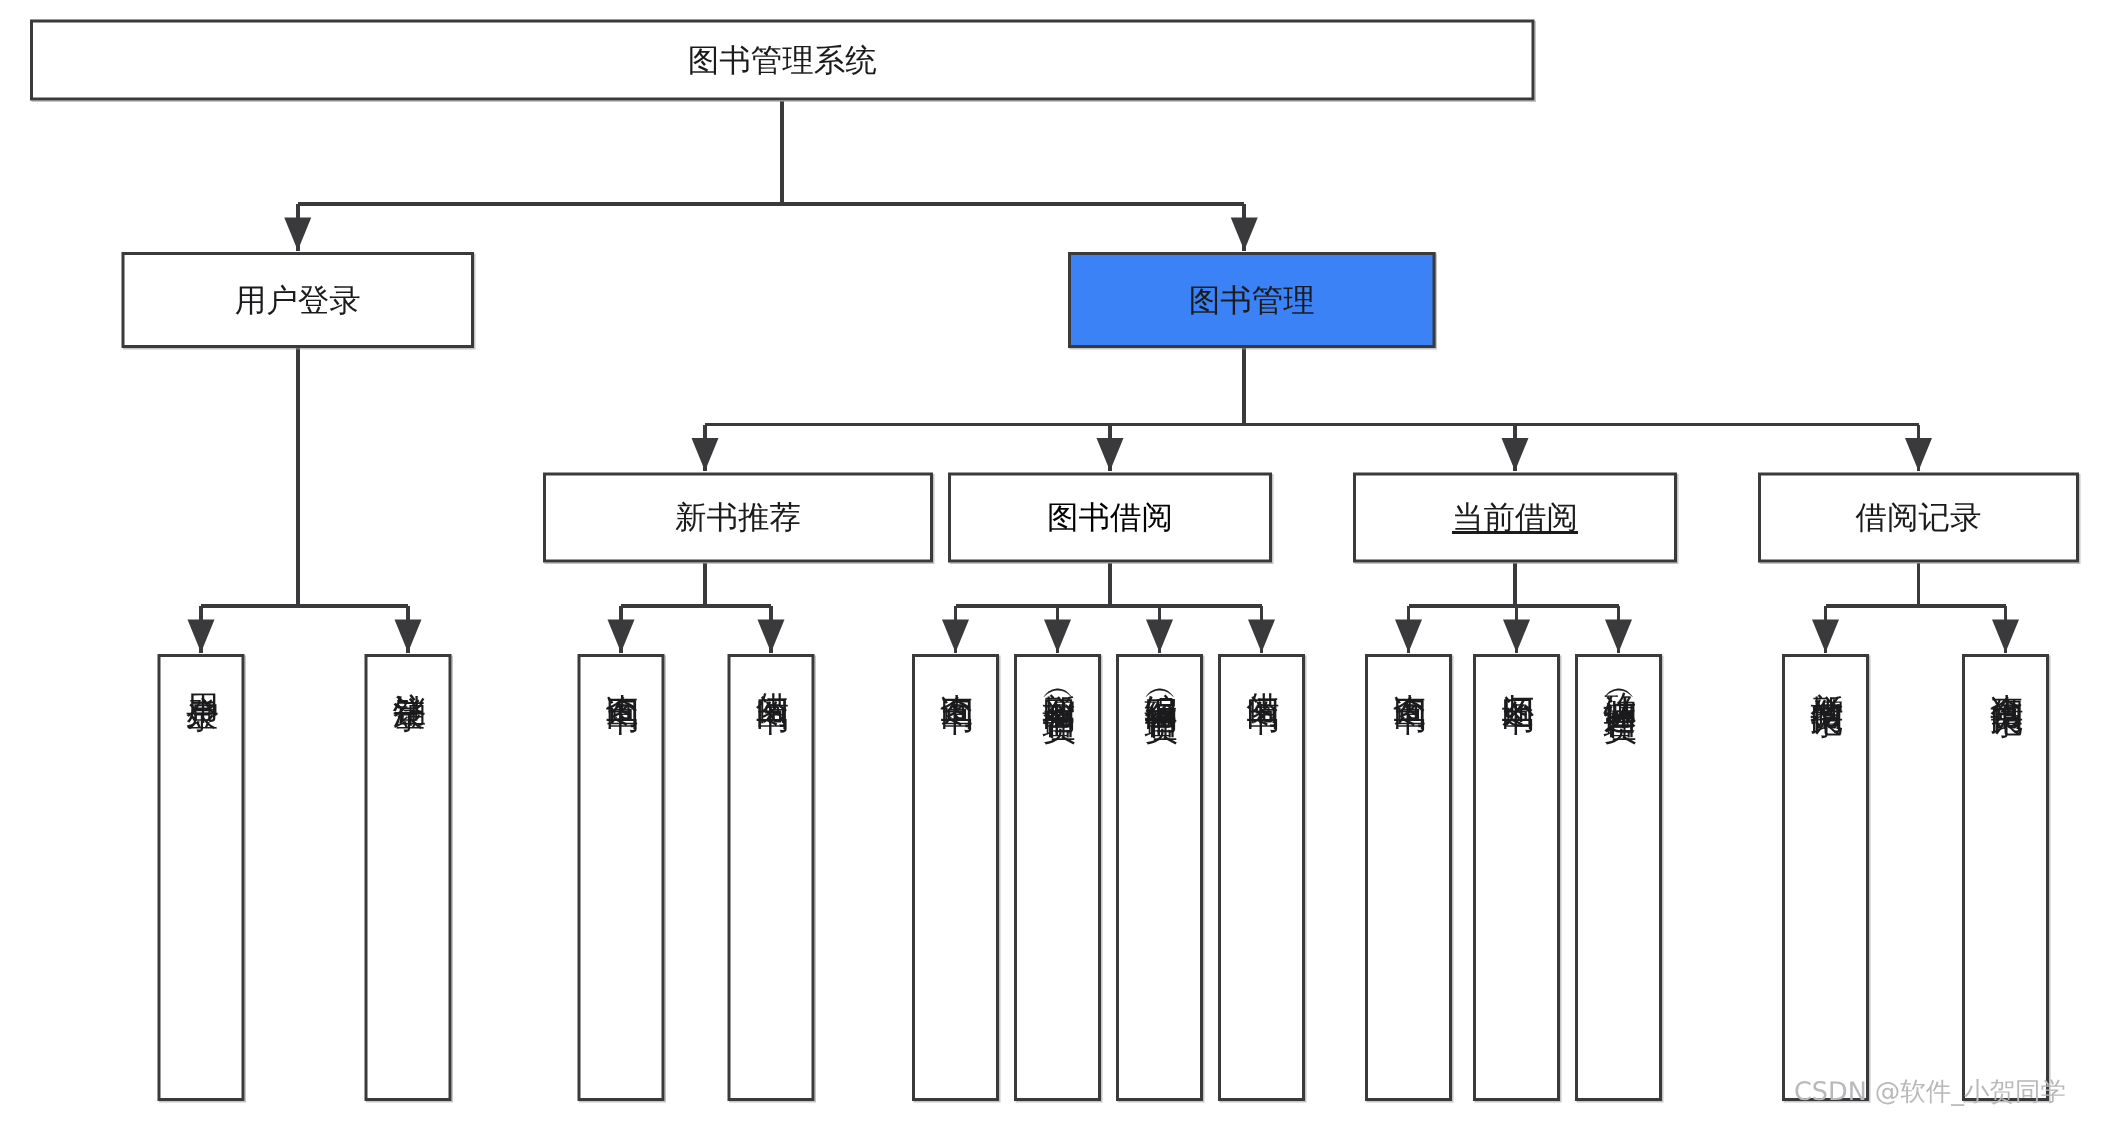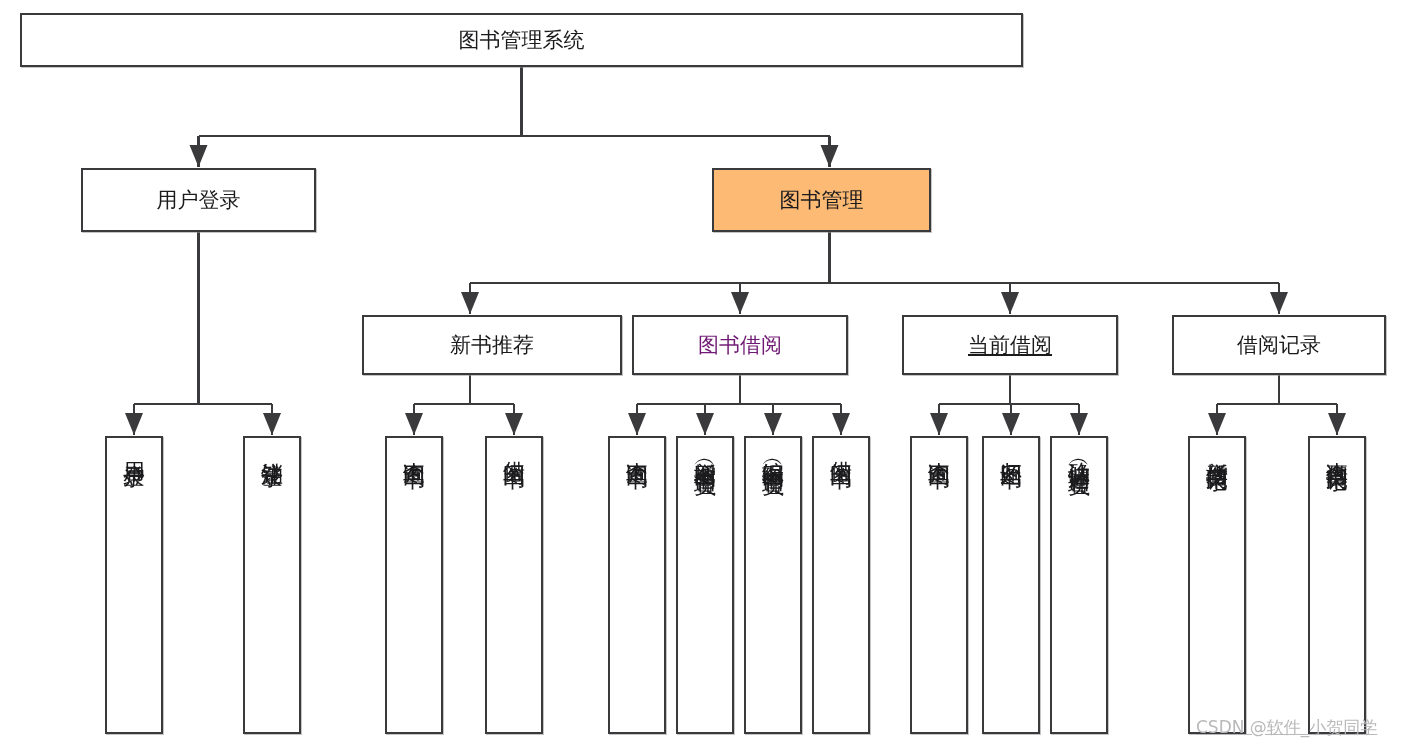--- a/index.html
+++ b/index.html
@@ -55,21 +55,20 @@
     letter-spacing: 2px;
     line-height: 1;
     white-space: nowrap;
   }
   .watermark {
     position: absolute;
     color: #b9b9bb;
     font-size: 17px;
     white-space: nowrap;
     user-select: none;
-    text-decoration: underline;
   }
 </style>
 </head>
 <body>
 
 <div id="diagram-root">
 
   <svg id="edges-layer" viewBox="0 0 1405 747" xmlns="http://www.w3.org/2000/svg">
       <line x1="521.5" y1="67" x2="521.5" y2="136" stroke="#3a3a3c" stroke-width="2.6" shape-rendering="crispEdges"></line>
       <line x1="198.5" y1="136" x2="829.5" y2="136" stroke="#3a3a3c" stroke-width="2.6" shape-rendering="crispEdges"></line>
@@ -125,28 +124,28 @@
       <polygon points="1328,413 1346,413 1337,435" fill="#3a3a3c"></polygon>
     </svg>
 
   <div id="nodes-layer">
       <div class="node horiz" style="left: 20px; top: 13px; width: 1003px; height: 54px; border-color: rgb(58, 58, 60); background: rgb(255, 255, 255);">
         <span class="node-label" style="color: rgb(27, 27, 29);">图书管理系统</span>
       </div>
       <div class="node horiz" style="left: 81px; top: 168px; width: 235px; height: 64px; border-color: rgb(58, 58, 60); background: rgb(255, 255, 255);">
         <span class="node-label" style="color: rgb(27, 27, 29);">用户登录</span>
       </div>
-      <div class="node horiz" style="left: 712px; top: 168px; width: 219px; height: 64px; border-color: rgb(58, 58, 60); background: #fdba74;">
+      <div class="node horiz" style="left: 712px; top: 168px; width: 245px; height: 64px; border-color: rgb(58, 58, 60); background: #3b82f6;">
         <span class="node-label" style="color: rgb(27, 27, 29);">图书管理</span>
       </div>
       <div class="node horiz" style="left: 362px; top: 315px; width: 260px; height: 60px; border-color: rgb(58, 58, 60); background: rgb(255, 255, 255);">
         <span class="node-label" style="color: rgb(27, 27, 29);">新书推荐</span>
       </div>
       <div class="node horiz" style="left: 632px; top: 315px; width: 216px; height: 60px; border-color: rgb(58, 58, 60); background: rgb(255, 255, 255);">
-        <span class="node-label" style="color: #701a75;">图书借阅</span>
+        <span class="node-label" style="color: #000000;">图书借阅</span>
       </div>
       <div class="node horiz" style="left: 902px; top: 315px; width: 216px; height: 60px; border-color: rgb(58, 58, 60); background: rgb(255, 255, 255);">
         <span class="node-label" style="color: rgb(27, 27, 29); text-decoration: underline;">当前借阅</span>
       </div>
       <div class="node horiz" style="left: 1172px; top: 315px; width: 214px; height: 60px; border-color: rgb(58, 58, 60); background: rgb(255, 255, 255);">
         <span class="node-label" style="color: rgb(27, 27, 29);">借阅记录</span>
       </div>
       <div class="node vert" style="left: 105px; top: 436px; width: 58px; height: 298px; border-color: rgb(58, 58, 60); background: rgb(255, 255, 255);">
         <span class="node-label" style="color: rgb(27, 27, 29);">用户登录</span>
       </div>

